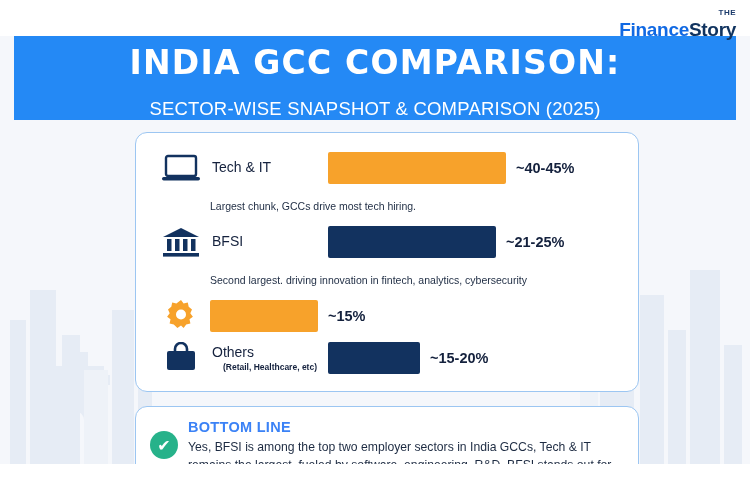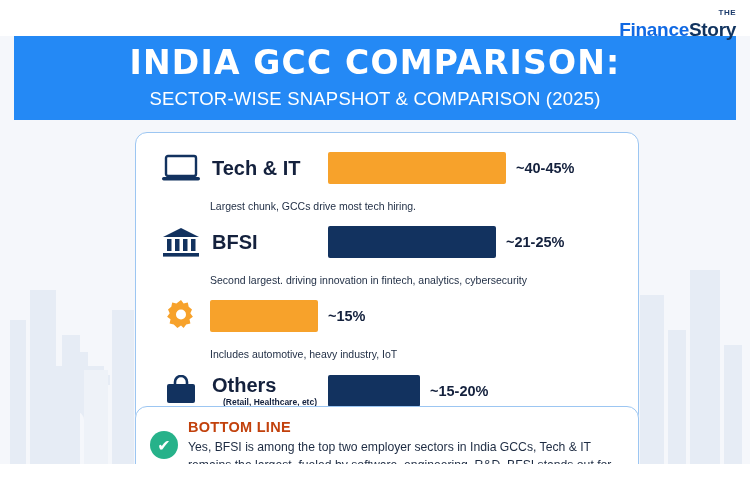--- a/index.html
+++ b/index.html
@@ -67,21 +67,21 @@
     font-weight: bold;
     letter-spacing: 1.2px;
     font-family: "DejaVu Sans", sans-serif;
     line-height: 1.15;
   }
   .header h2 {
     color: #ffffff;
     font-size: 18.5px;
     font-weight: normal;
     letter-spacing: .2px;
-    margin-top: 6px;
+    margin-top: 16px;
   }
 
   
   .card {
     position: absolute;
     left: 135px; top: 132px;
     width: 504px;
     background: #ffffff;
     border: 1.6px solid #9cc6f2;
     border-radius: 12px;
@@ -101,22 +101,22 @@
     justify-content: center;
     align-items: center;
     flex: 0 0 58px;
   }
   .label-cell {
     width: 118px;
     flex: 0 0 118px;
     padding-left: 2px;
   }
   .label-cell .lbl {
-    font-size: 20px;
-    font-weight: bold;
+    font-size: 14px;
+    font-weight: normal;
     color: #14213d;
     line-height: 1.1;
   }
   .label-cell .sub {
     font-size: 8.5px;
     font-weight: bold;
     color: #14213d;
     margin-top: 1px;
     text-align: center;
   }
@@ -169,21 +169,21 @@
     background: #27b28a;
     color: #fff;
     display: flex; align-items: center; justify-content: center;
     font-size: 16px;
     margin-top: 12px;
   }
   .bottom-body { flex: 1 1 auto; }
   .bottom-title {
     font-size: 14.5px;
     font-weight: bold;
-    color: #c2410c;
+    color: #3b82f6;
     letter-spacing: .3px;
     margin-bottom: 3px;
   }
   .bottom-body p {
     font-size: 12.2px;
     color: #1d2b42;
     line-height: 1.5;
   }
 </style>
 </head>
@@ -280,21 +280,20 @@
           <svg class="ic" width="36" height="36" viewBox="0 0 36 36">
             <path fill="#f7a22b" d="M18 2l2.6 3.4 4.2-.9 .9 4.2L29 11.4l-1.7 3.9 2.6 3.4-3.4 2.6.9 4.2-4.2.9L20.6 30 18 27.4 14.4 30l-3.6-3.6-4.2-.9.9-4.2L4.1 18.7l2.6-3.4L5 11.4l3.3-2.7.9-4.2 4.2.9z"></path>
             <circle cx="18" cy="16.5" r="5" fill="#ffffff"></circle>
           </svg>
         </div>
         <div class="bar-cell">
           <div class="bar orange" style="width:108px"></div>
           <div class="pct">~15%</div>
         </div>
       </div>
-      <div class="note">Includes automotive, heavy industry, IoT</div>
     </div>
 
     <div class="row">
       <div class="row-top">
         <div class="icon-cell">
           <svg class="ic" width="34" height="32" viewBox="0 0 34 32">
             <path d="M11 9 v-2 a6 6 0 0 1 12 0 v2" fill="none" stroke="#12325f" stroke-width="2.6"></path>
             <rect x="3" y="9" width="28" height="19" rx="2" fill="#12325f"></rect>
           </svg>
         </div>

